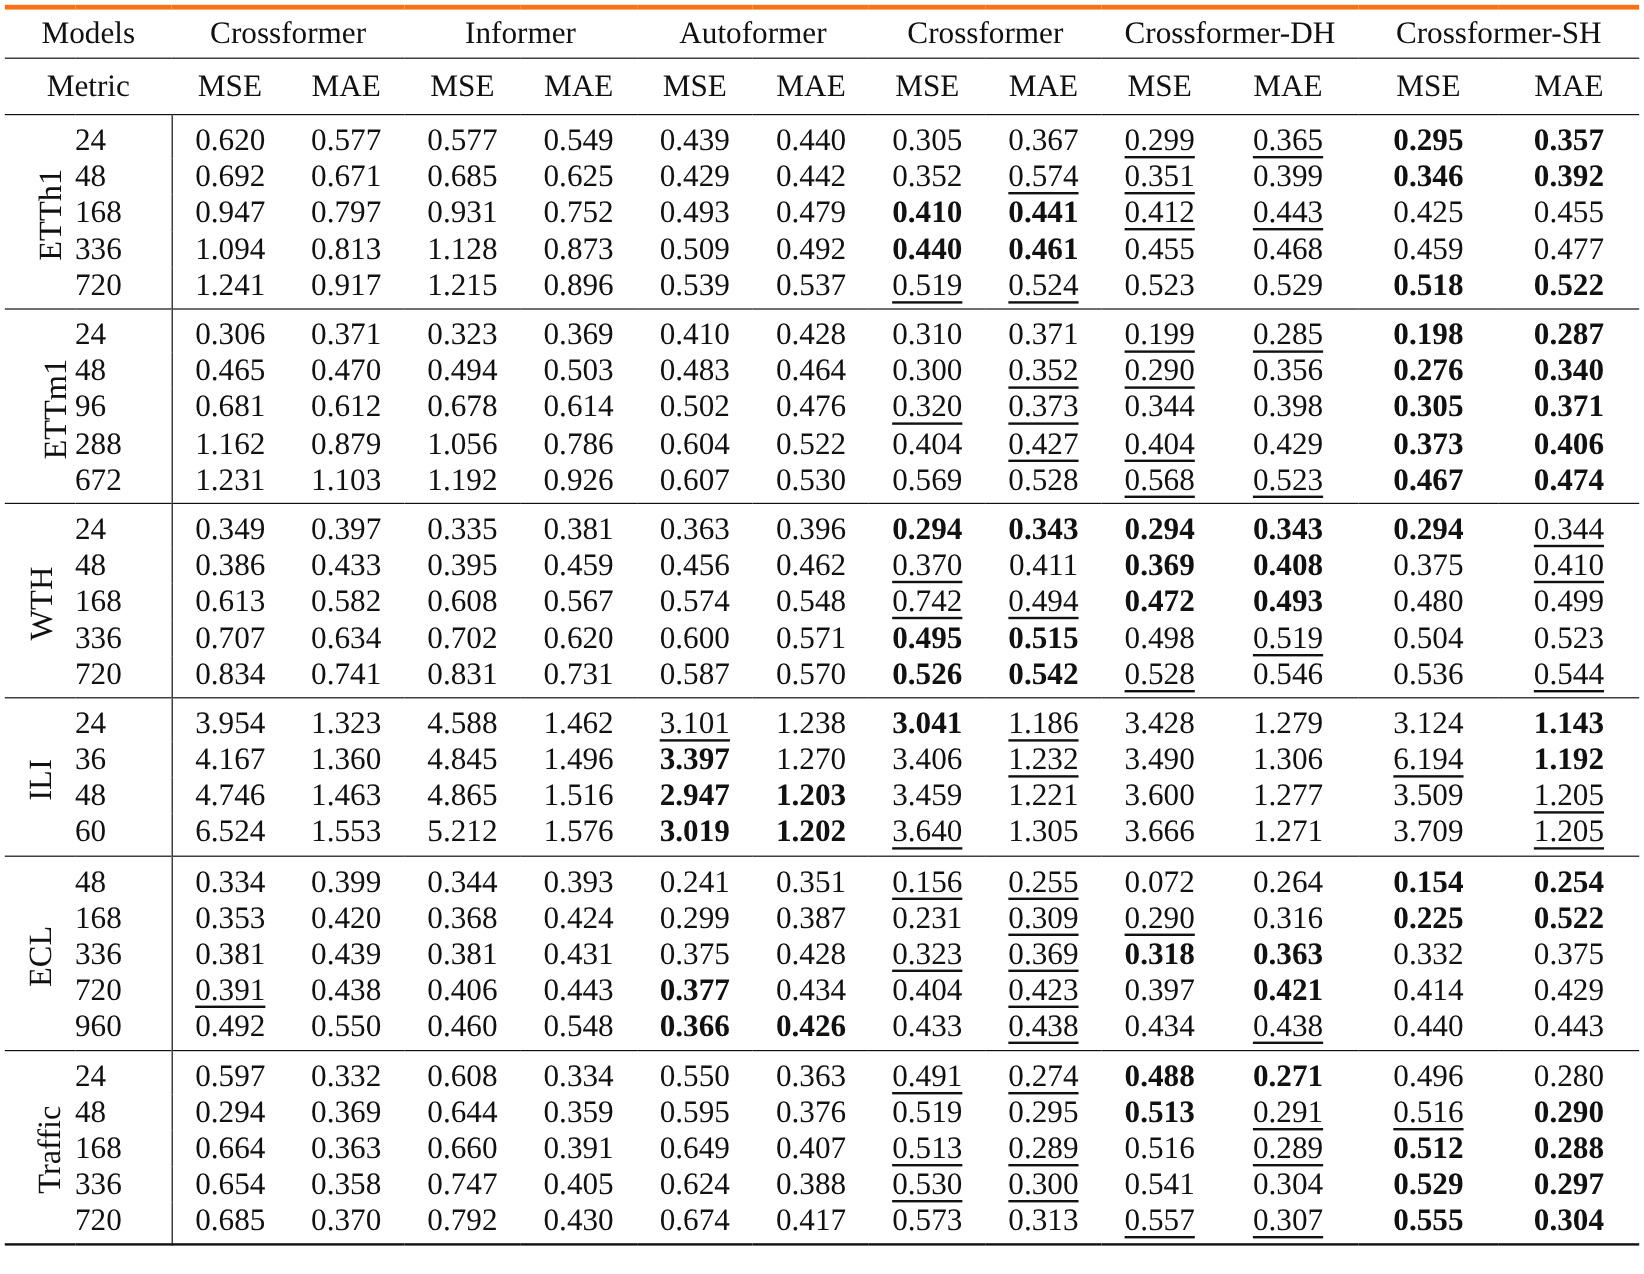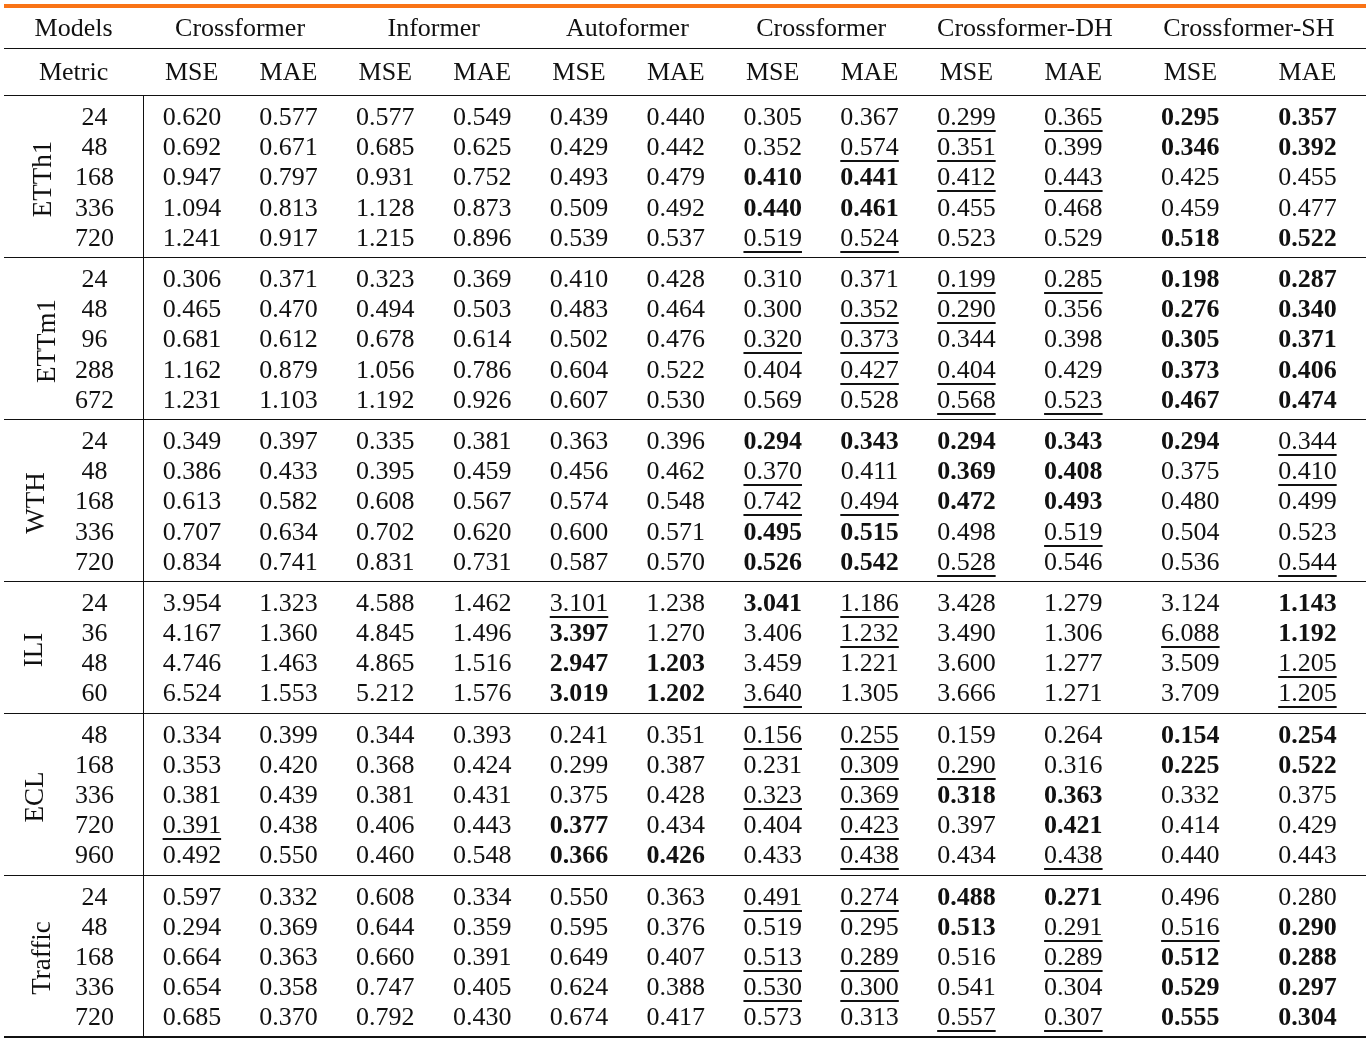--- a/index.html
+++ b/index.html
@@ -54,21 +54,21 @@
     position: relative;
     border-right: none;
   }
   td.dataset-cell .vlabel {
     display: inline-block;
     transform: rotate(-90deg);
     white-space: nowrap;
     font-size: 27px;
   }
   td.horizon {
-    text-align: center;
+    text-align: left;
     padding-right: 16px;
     border-right: 1.5px solid #111;
   }
   span.val { display: inline-block; }
   span.val.best { font-weight: bold; }
   span.val.second {
     text-decoration: underline;
     text-underline-offset: 5px;
     text-decoration-thickness: 1.5px;
   }
@@ -381,21 +381,21 @@
           <td><span class="val">4.167</span></td>
           <td><span class="val">1.360</span></td>
           <td><span class="val">4.845</span></td>
           <td><span class="val">1.496</span></td>
           <td><span class="val best">3.397</span></td>
           <td><span class="val">1.270</span></td>
           <td><span class="val">3.406</span></td>
           <td><span class="val second">1.232</span></td>
           <td><span class="val">3.490</span></td>
           <td><span class="val">1.306</span></td>
-          <td><span class="val second">6.088</span></td>
+          <td><span class="val second">6.194</span></td>
           <td><span class="val best">1.192</span></td>
         </tr>
         <tr class="">
           <td class="horizon">48</td>
           <td><span class="val">4.746</span></td>
           <td><span class="val">1.463</span></td>
           <td><span class="val">4.865</span></td>
           <td><span class="val">1.516</span></td>
           <td><span class="val best">2.947</span></td>
           <td><span class="val best">1.203</span></td>
@@ -427,21 +427,21 @@
           <td class="dataset-cell" rowspan="5"><span class="vlabel">ECL</span></td>
           <td class="horizon">48</td>
           <td><span class="val">0.334</span></td>
           <td><span class="val">0.399</span></td>
           <td><span class="val">0.344</span></td>
           <td><span class="val">0.393</span></td>
           <td><span class="val">0.241</span></td>
           <td><span class="val">0.351</span></td>
           <td><span class="val second">0.156</span></td>
           <td><span class="val second">0.255</span></td>
-          <td><span class="val">0.159</span></td>
+          <td><span class="val">0.072</span></td>
           <td><span class="val">0.264</span></td>
           <td><span class="val best">0.154</span></td>
           <td><span class="val best">0.254</span></td>
         </tr>
         <tr class="">
           <td class="horizon">168</td>
           <td><span class="val">0.353</span></td>
           <td><span class="val">0.420</span></td>
           <td><span class="val">0.368</span></td>
           <td><span class="val">0.424</span></td>

